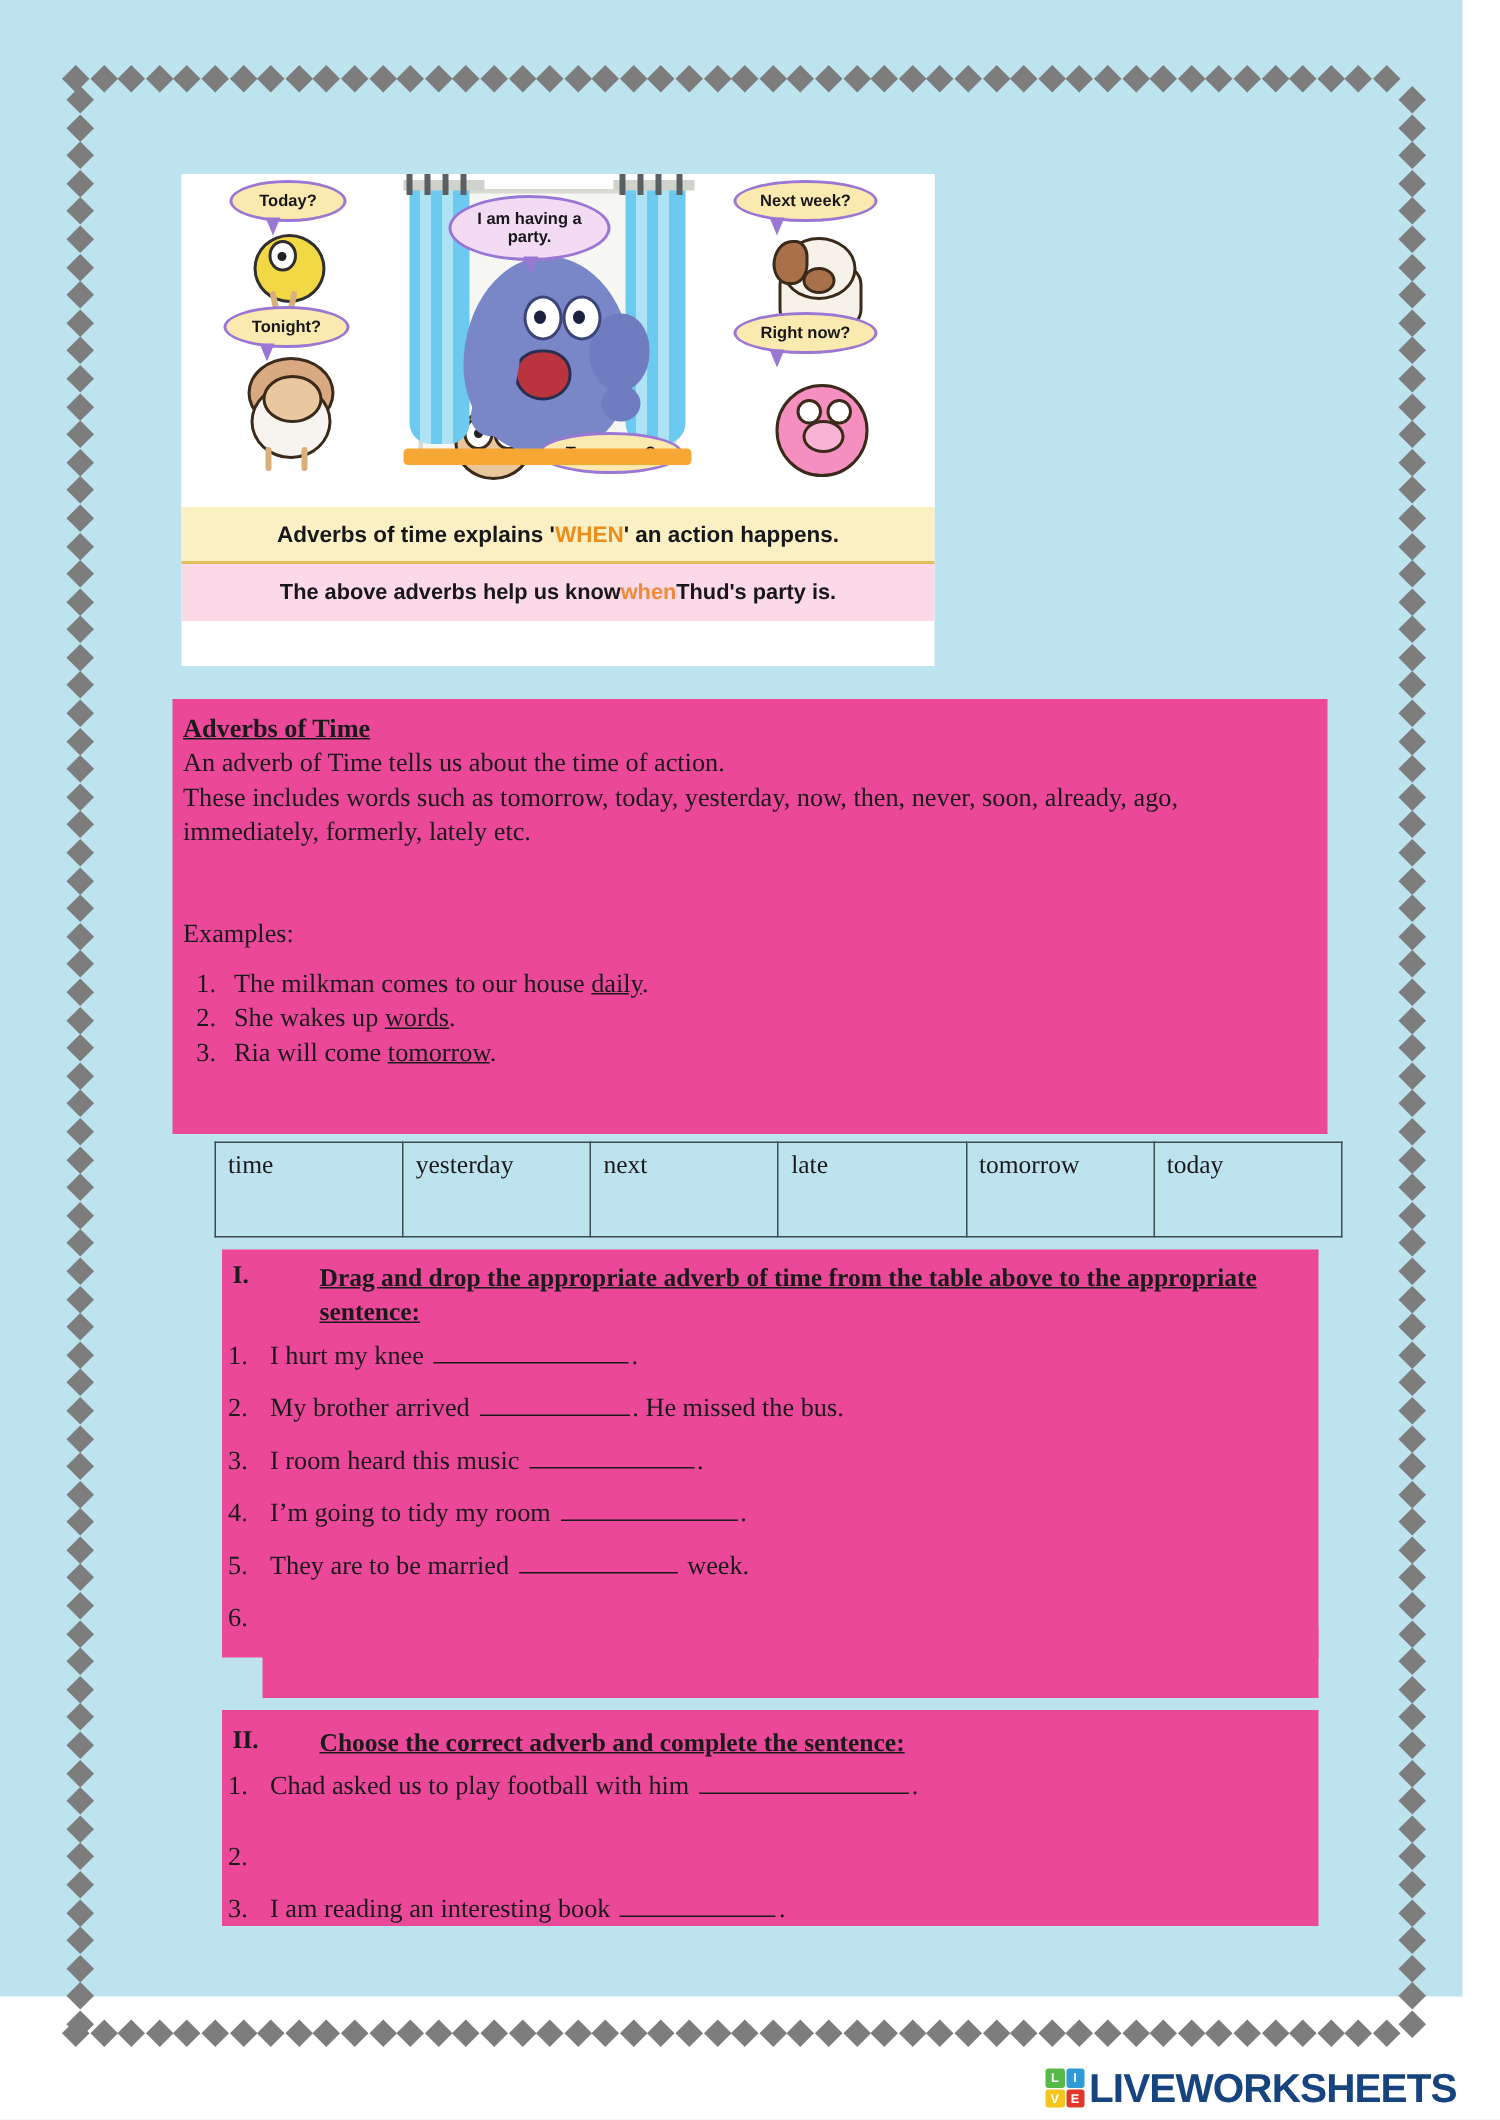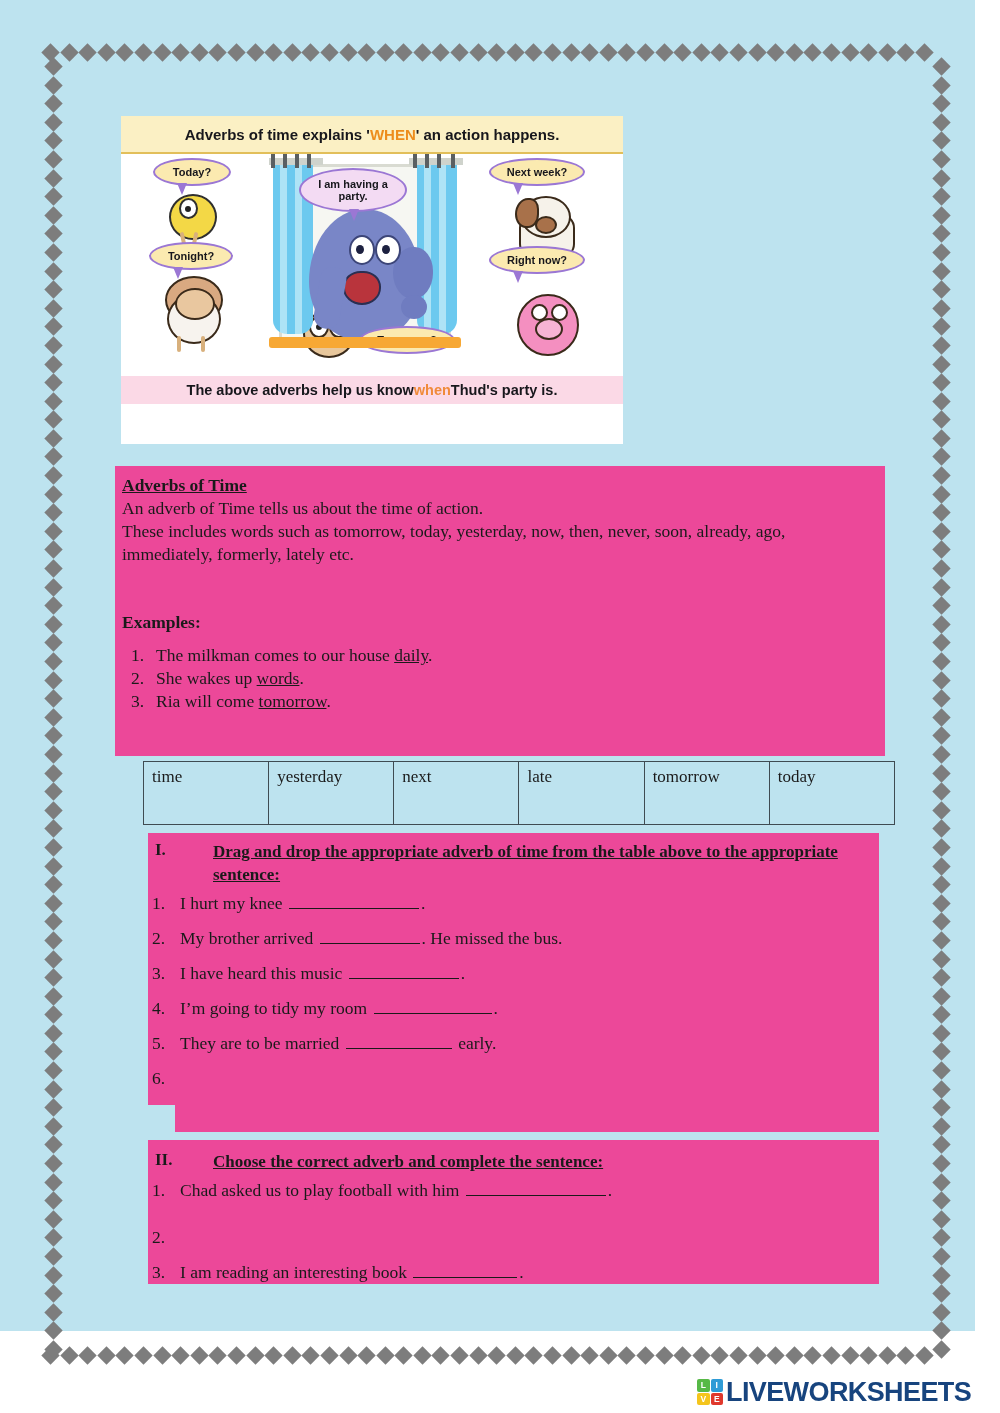--- a/index.html
+++ b/index.html
@@ -88,21 +88,21 @@
     justify-content: center;
   }
   #hc-sub .hi { color: #ed8d1c; }
   #hc-art {
     position: relative;
     height: 222px;
     background: #ffffff;
     overflow: hidden;
   }
   #hc-foot {
-    height: 28px;
+    height: 38px;
     background: #fbd9e6;
     color: #17171c;
     font-family: "Liberation Sans", sans-serif;
     font-weight: bold;
     font-size: 14.5px;
     display: flex;
     align-items: center;
     justify-content: center;
   }
   #hc-foot .hi { color: #f08a3a; }
@@ -275,21 +275,21 @@
   #intro-inner {
     position: absolute;
     left: 7px; top: 8px;
     width: 750px;
     font-size: 17.5px;
     line-height: 23px;
   }
   #intro-inner .hd { font-weight: bold; text-decoration: underline; }
   #ex-head {
     position: absolute; left: 7px; top: 146px;
-    font-size: 17.5px; font-weight: bold;
+    font-size: 17.5px; font-weight: normal;
   }
   #ex-list {
     position: absolute; left: 7px; top: 178px;
     width: 600px;
     font-size: 17.5px; line-height: 23px;
   }
   .ex-row { display: flex; }
   .ex-num { width: 34px; text-align: right; padding-right: 12px; box-sizing: border-box; }
 
   
@@ -613,26 +613,20 @@
     <div class="dm"></div>
     <div class="dm"></div>
     <div class="dm"></div>
     <div class="dm"></div>
     <div class="dm"></div>
   </div>
 
 <div id="header-card">
 
 
-  <div id="hc-sub">
-    <span>Adverbs of time explains '</span>
-      <span class="hi">WHEN</span>
-      <span>' an action happens.</span>
-  </div>
-
   <div id="hc-art">
 
     <div class="rod" id="rod-l">
       <div class="rod-tick" style="left:2px"></div>
       <div class="rod-tick" style="left:14px"></div>
       <div class="rod-tick" style="left:26px"></div>
       <div class="rod-tick" style="left:38px"></div>
     </div>
     <div class="rod" id="rod-r">
       <div class="rod-tick" style="left:4px"></div>
@@ -714,20 +708,26 @@
     <div class="bubble" style="left:368px; top:4px; width:96px; height:28px;">
       <span>Next week?</span>
         <span class="tail"></span>
     </div>
 
     <div class="bubble" style="left:368px; top:92px; width:96px; height:28px;">
       <span>Right now?</span>
         <span class="tail"></span>
     </div>
 
+  </div>
+
+  <div id="hc-sub">
+    <span>Adverbs of time explains '</span>
+      <span class="hi">WHEN</span>
+      <span>' an action happens.</span>
   </div>
 
   <div id="hc-foot">
     <span>The above adverbs help us know </span>
       <span class="hi">when</span>
       <span> Thud's party is.</span>
   </div>
 </div>
 
 <div class="panel" id="panel-intro">
@@ -781,29 +781,29 @@
   <div class="q-row" style="height:35px;">
     <span class="q-num">1.</span>
     <span><span>I hurt my knee </span><span class="blank" style="width:130px"></span><span>.</span></span>
   </div>
   <div class="q-row" style="height:35px;">
     <span class="q-num">2.</span>
     <span><span>My brother arrived </span><span class="blank" style="width:100px"></span><span>. He missed the bus.</span></span>
   </div>
   <div class="q-row" style="height:35px;">
     <span class="q-num">3.</span>
-    <span><span>I have heard this music </span><span class="blank" style="width:110px"></span><span>.</span></span>
+    <span><span>I room heard this music </span><span class="blank" style="width:110px"></span><span>.</span></span>
   </div>
   <div class="q-row" style="height:35px;">
     <span class="q-num">4.</span>
     <span><span>I’m going to tidy my room </span><span class="blank" style="width:118px"></span><span>.</span></span>
   </div>
   <div class="q-row" style="height:35px;">
     <span class="q-num">5.</span>
-    <span><span>They are to be married </span><span class="blank" style="width:106px"></span><span> early.</span></span>
+    <span><span>They are to be married </span><span class="blank" style="width:106px"></span><span> week.</span></span>
   </div>
   <div class="q-row" style="height:35px;">
     <span class="q-num">6.</span>
   </div>
 </div>
 
 <div class="panel" id="panel-two"></div>
 
 <div class="sec-head txt" style="left:155px; top:1150px; width:700px;">
   <span class="sec-rom">II.</span>

